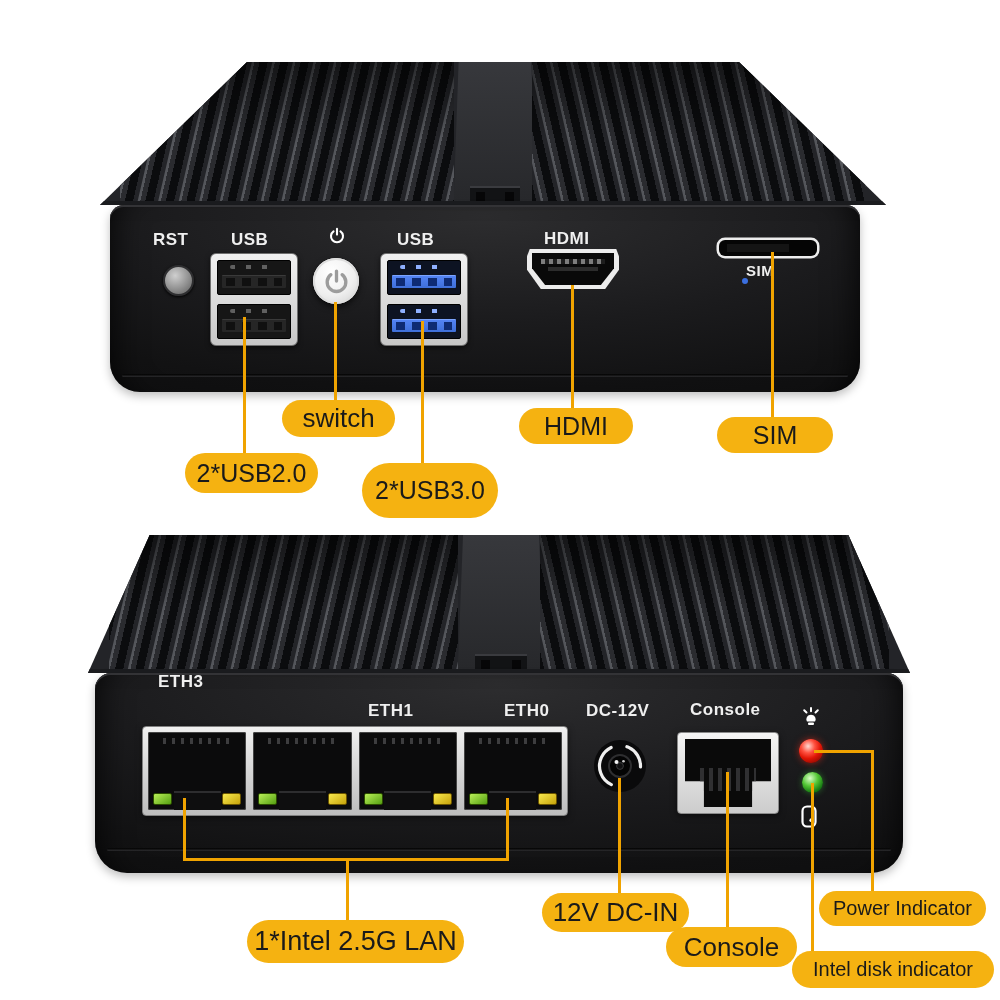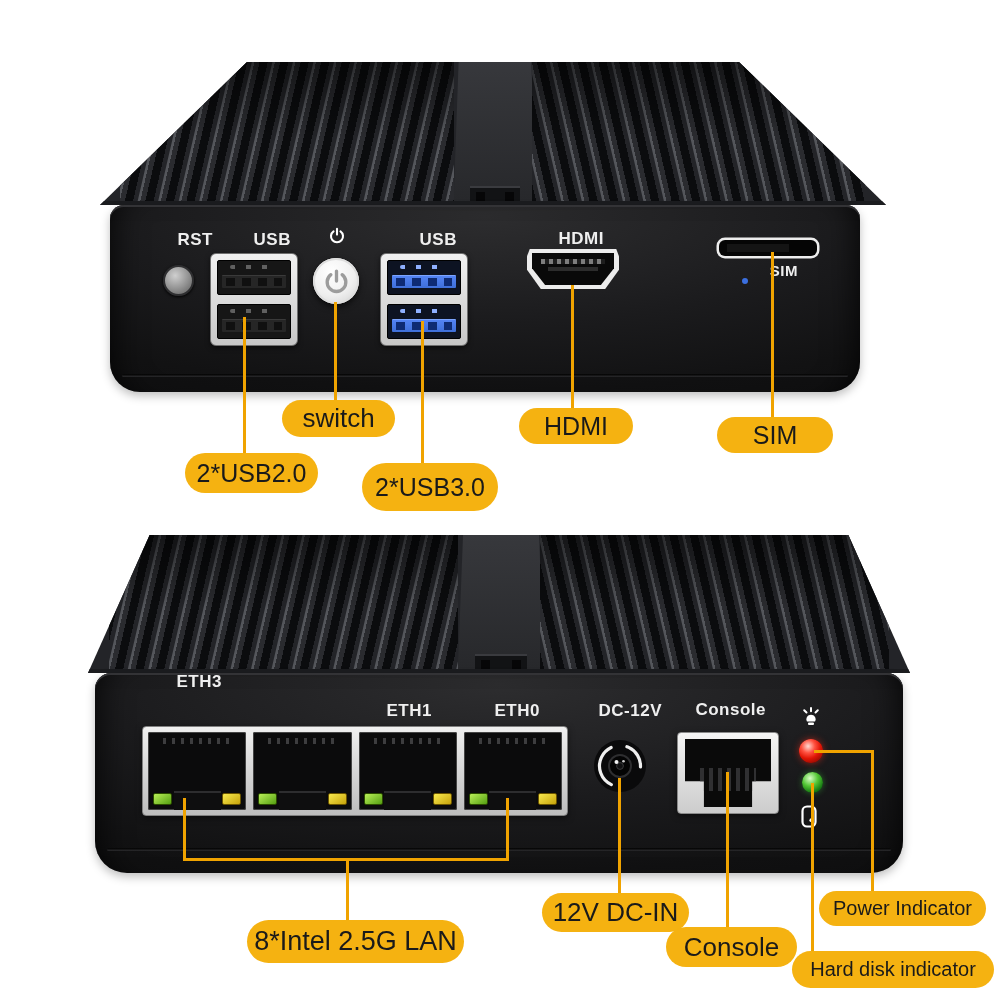--- a/index.html
+++ b/index.html
@@ -28,21 +28,21 @@
   .hs-lip{position:absolute;left:0;right:0;bottom:0;height:4px;background:#1b1c1f;}
   .face{position:absolute;background:
      radial-gradient(130% 150% at 50% 6%,#2d2d2f 0%,#1b1b1d 38%,#121213 62%,#0b0b0c 100%);
      box-shadow:inset 0 2px 0 #333336,inset 26px 0 36px -28px #000,inset -26px 0 36px -28px #000,
                 0 4px 10px rgba(0,0,0,.25);}
   .face1{left:110px;top:205px;width:750px;height:187px;border-radius:14px 14px 30px 30px;}
   .face2{left:95px;top:673px;width:808px;height:200px;border-radius:16px 16px 32px 32px;}
   .seam{position:absolute;height:3px;background:linear-gradient(180deg,#000,#2c2c2e);border-radius:2px;}
   
   .devlabel{position:absolute;color:#efefef;font-weight:bold;font-size:17px;
-            letter-spacing:.5px;text-align:right;white-space:nowrap;}
+            letter-spacing:.5px;text-align:left;white-space:nowrap;}
   
   .rst-btn{position:absolute;left:163px;top:265px;width:27px;height:27px;border-radius:50%;
     background:radial-gradient(circle at 38% 32%,#cfcfcf,#909090 55%,#5a5a5a);
     border:2px solid #2e2e30;box-shadow:0 1px 3px #000;}
   .usb-block{position:absolute;width:86px;height:91px;border-radius:6px;
     background:linear-gradient(180deg,#f1f1f1,#c6c6c6);
     border:1px solid #6f6f6f;box-shadow:0 2px 5px rgba(0,0,0,.55);}
   .usb-port{position:absolute;left:6px;right:6px;height:33px;border-radius:2px;
     background:#161616;border:1px solid #000;}
   .usb-port.p1{top:6px}.usb-port.p2{top:50px}
@@ -192,21 +192,21 @@
     <div class="sim-dot"></div>
 
     <div class="vline" style="left:243px;top:317px;height:136px;"></div>
     <div class="vline" style="left:334px;top:302px;height:100px;"></div>
     <div class="vline" style="left:421px;top:321px;height:144px;"></div>
     <div class="vline" style="left:571px;top:285px;height:124px;"></div>
     <div class="vline" style="left:771px;top:252px;height:167px;"></div>
 
     <div class="pill" style="left:282px;top:400px;width:113px;height:37px;font-size:26px;">switch</div>
     <div class="pill" style="left:185px;top:453px;width:133px;height:40px;">2*USB2.0</div>
-    <div class="pill" style="left:362px;top:463px;width:136px;height:48px;">2*USB3.0</div>
+    <div class="pill" style="left:362px;top:463px;width:136px;height:55px;">2*USB3.0</div>
     <div class="pill" style="left:519px;top:408px;width:114px;height:36px;">HDMI</div>
     <div class="pill" style="left:717px;top:417px;width:116px;height:36px;">SIM</div>
   </section>
 
   <section>
     <div class="heatsink hs2">
       <div class="fins fins-left"></div>
       <div class="channel">
         <div class="notch">
             <i class="nl"></i>
@@ -216,21 +216,21 @@
       <div class="fins fins-right"></div>
       <div class="hs-lip"></div>
     </div>
 
     <div class="face face2"></div>
     <div class="seam" style="left:107px;top:848px;width:784px;"></div>
 
     <span class="devlabel" style="left:158px;top:672px;width:64px;">ETH3</span>
     <span class="devlabel" style="left:263px;top:736px;width:64px;">ETH2</span>
     <span class="devlabel" style="left:368px;top:701px;width:64px;">ETH1</span>
-    <span class="devlabel" style="left:476px;top:701px;width:64px;">ETH0</span>
+    <span class="devlabel" style="left:504px;top:701px;width:64px;">ETH0</span>
 
     <div class="eth-block">
       <div class="rj45">
         <div class="rj-pins"></div>
           <div class="rj-step"></div>
         <div class="led led-g"></div>
         <div class="led led-y"></div>
       </div>
       <div class="rj45">
         <div class="rj-pins"></div>
@@ -284,20 +284,20 @@
     <div class="vline" style="left:183px;top:798px;height:63px;"></div>
     <div class="vline" style="left:506px;top:798px;height:63px;"></div>
     <div class="hline" style="left:183px;top:858px;width:326px;"></div>
     <div class="vline" style="left:346px;top:861px;height:61px;"></div>
     <div class="vline" style="left:618px;top:778px;height:118px;"></div>
     <div class="vline" style="left:726px;top:772px;height:158px;"></div>
     <div class="hline" style="left:814px;top:750px;width:60px;"></div>
     <div class="vline" style="left:871px;top:750px;height:144px;"></div>
     <div class="vline" style="left:811px;top:783px;height:170px;"></div>
 
-    <div class="pill" style="left:247px;top:920px;width:217px;height:43px;font-size:27px;">8*Intel 2.5G LAN</div>
+    <div class="pill" style="left:247px;top:920px;width:217px;height:43px;font-size:27px;">1*Intel 2.5G LAN</div>
     <div class="pill" style="left:542px;top:893px;width:147px;height:39px;font-size:26px;">12V DC-IN</div>
     <div class="pill" style="left:666px;top:927px;width:131px;height:40px;font-size:26px;">Console</div>
     <div class="pill pill-sm" style="left:819px;top:891px;width:167px;height:35px;">Power Indicator</div>
-    <div class="pill pill-sm" style="left:792px;top:951px;width:202px;height:37px;">Hard disk indicator</div>
+    <div class="pill pill-sm" style="left:792px;top:951px;width:202px;height:37px;">Intel disk indicator</div>
   </section>
 
 </div>
 
 </body></html>

